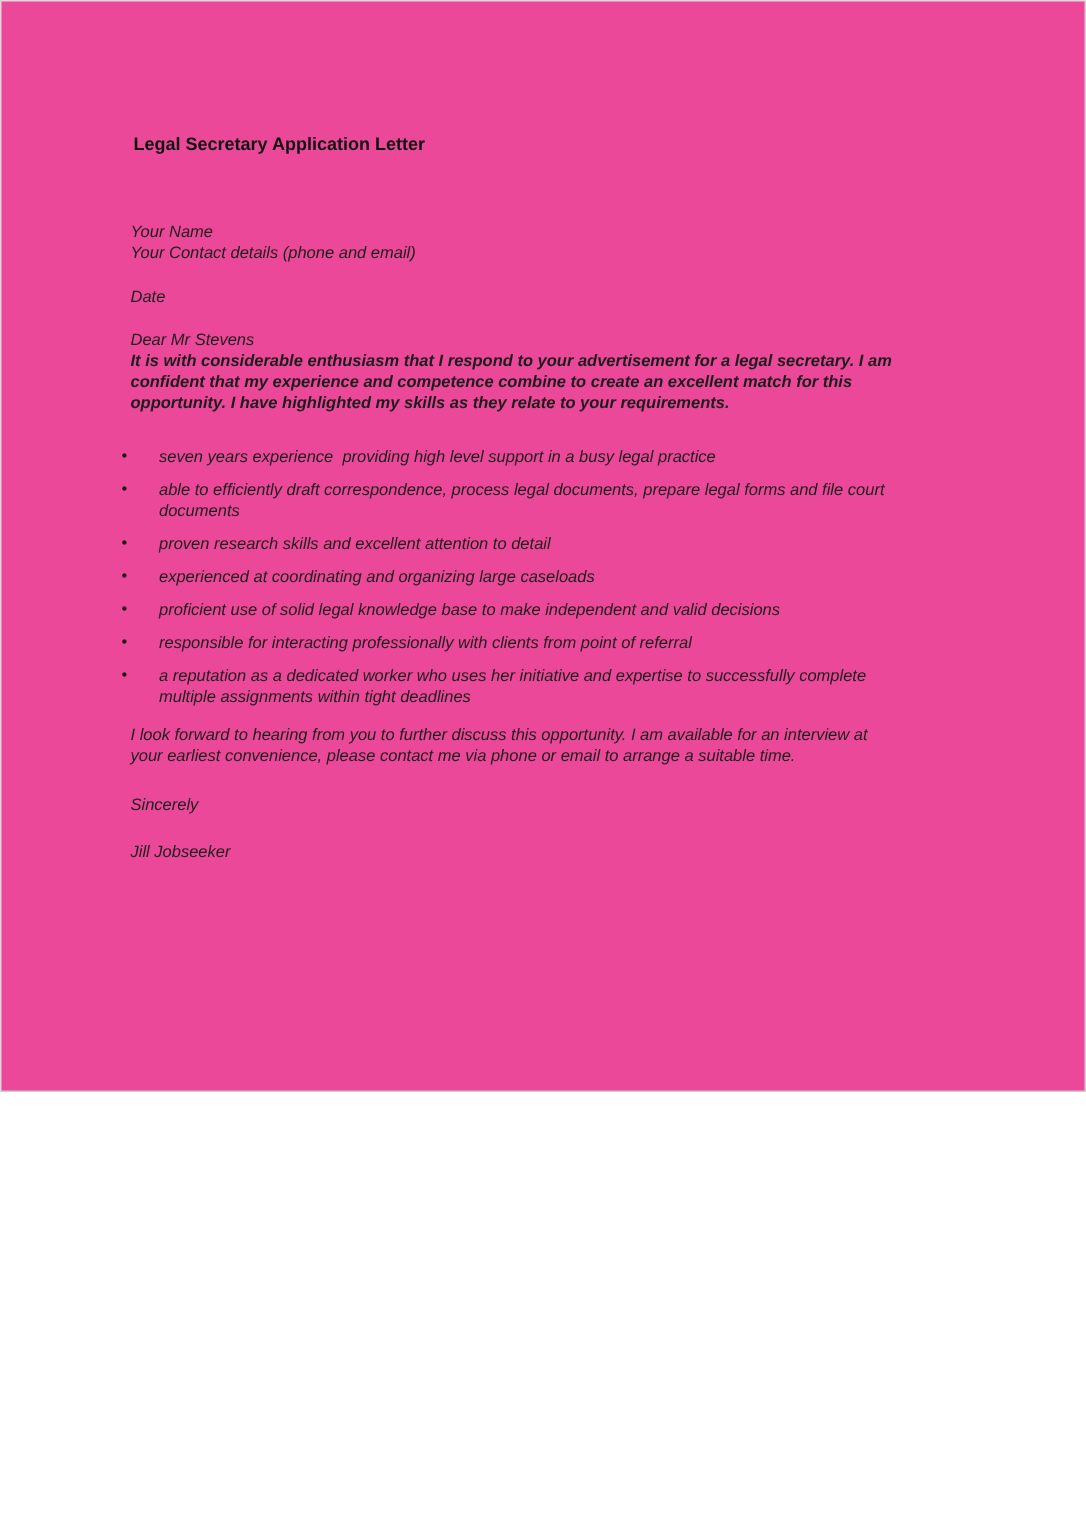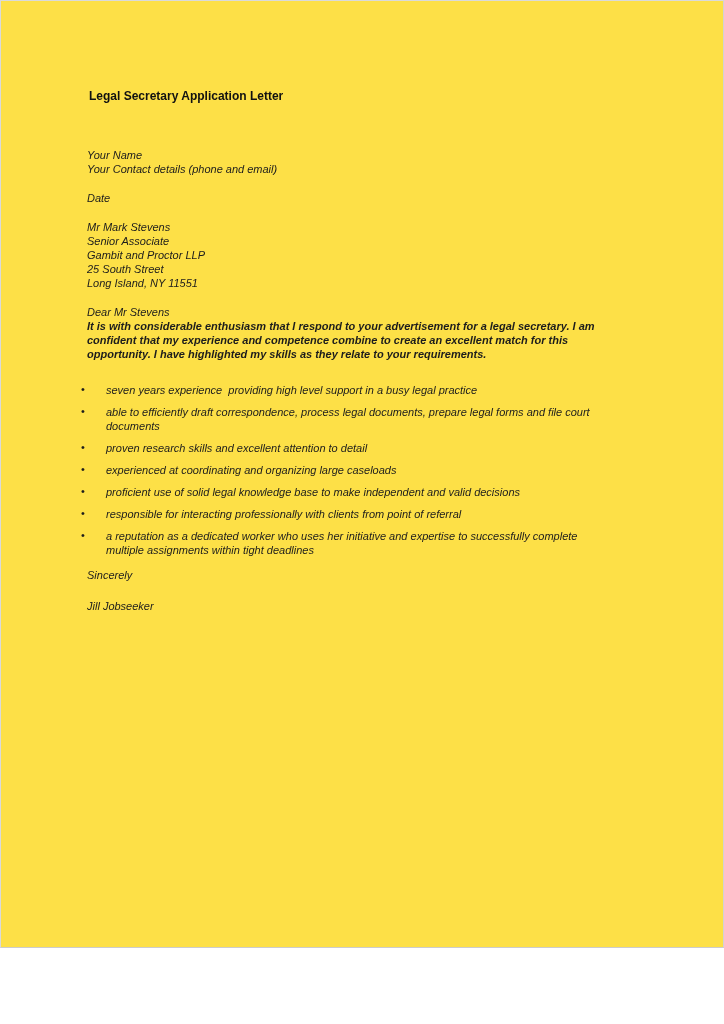--- a/index.html
+++ b/index.html
@@ -3,22 +3,22 @@
 <meta charset="utf-8">
 <style>
   html, body {
     margin: 0;
     padding: 0;
     background: #ffffff;
   }
   .page {
     box-sizing: border-box;
     width: 724px;
-    height: 948px;
-    background: #fde047;
+    height: 728px;
+    background: #ec4899;
     border: 1px solid #dadada;
     border-bottom-color: #cccccc;
     border-right-color: #d2d2d2;
     overflow: hidden;
   }
   .content {
     padding: 88px 36px 0 86px;
     font-family: "Liberation Sans", sans-serif;
     font-style: italic;
     font-size: 11px;
@@ -70,27 +70,20 @@
 
     <h1 class="title">Legal Secretary Application Letter</h1>
 
     <div class="block sender">
       <div class="line">Your Name</div>
       <div class="line">Your Contact details (phone and email)</div>
     </div>
 
     <div class="block date line">Date</div>
 
-    <div class="block recipient">
-      <div class="line">Mr Mark Stevens</div>
-      <div class="line">Senior Associate</div>
-      <div class="line">Gambit and Proctor LLP</div>
-      <div class="line">25 South Street</div>
-      <div class="line">Long Island, NY 11551</div>
-    </div>
 
     <div class="block salutation line">Dear Mr Stevens</div>
 
     <div class="block intro">
       <div class="line">It is with considerable enthusiasm that I respond to your advertisement for a legal secretary. I am</div>
       <div class="line">confident that my experience and competence combine to create an excellent match for this</div>
       <div class="line">opportunity. I have highlighted my skills as they relate to your requirements.</div>
     </div>
 
     <ul class="bullets">
@@ -133,20 +126,24 @@
       </li>
       <li>
         <span class="bullet">•</span>
         <div class="li-text">
           <div class="line">a reputation as a dedicated worker who uses her initiative and expertise to successfully complete</div>
           <div class="line">multiple assignments within tight deadlines</div>
         </div>
       </li>
     </ul>
 
+    <div class="block closing">
+      <div class="line">I look forward to hearing from you to further discuss this opportunity. I am available for an interview at</div>
+      <div class="line">your earliest convenience, please contact me via phone or email to arrange a suitable time.</div>
+    </div>
 
 
     <div class="block signoff line">Sincerely</div>
 
     <div class="block signature line">Jill Jobseeker</div>
 
   </div>
 </div>
 
 </body></html>

